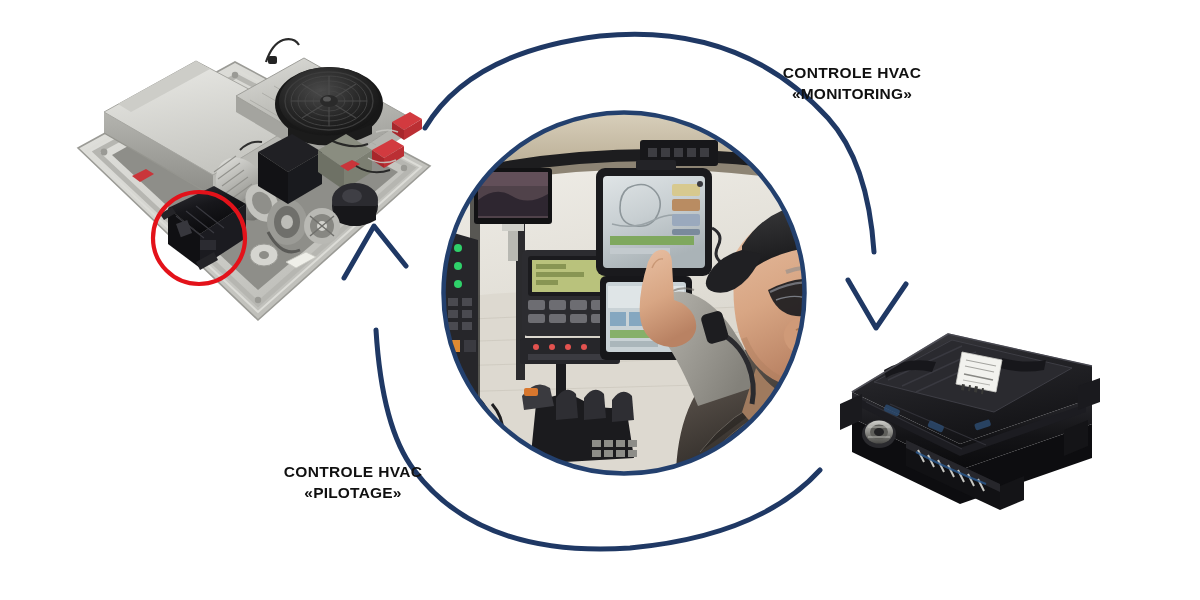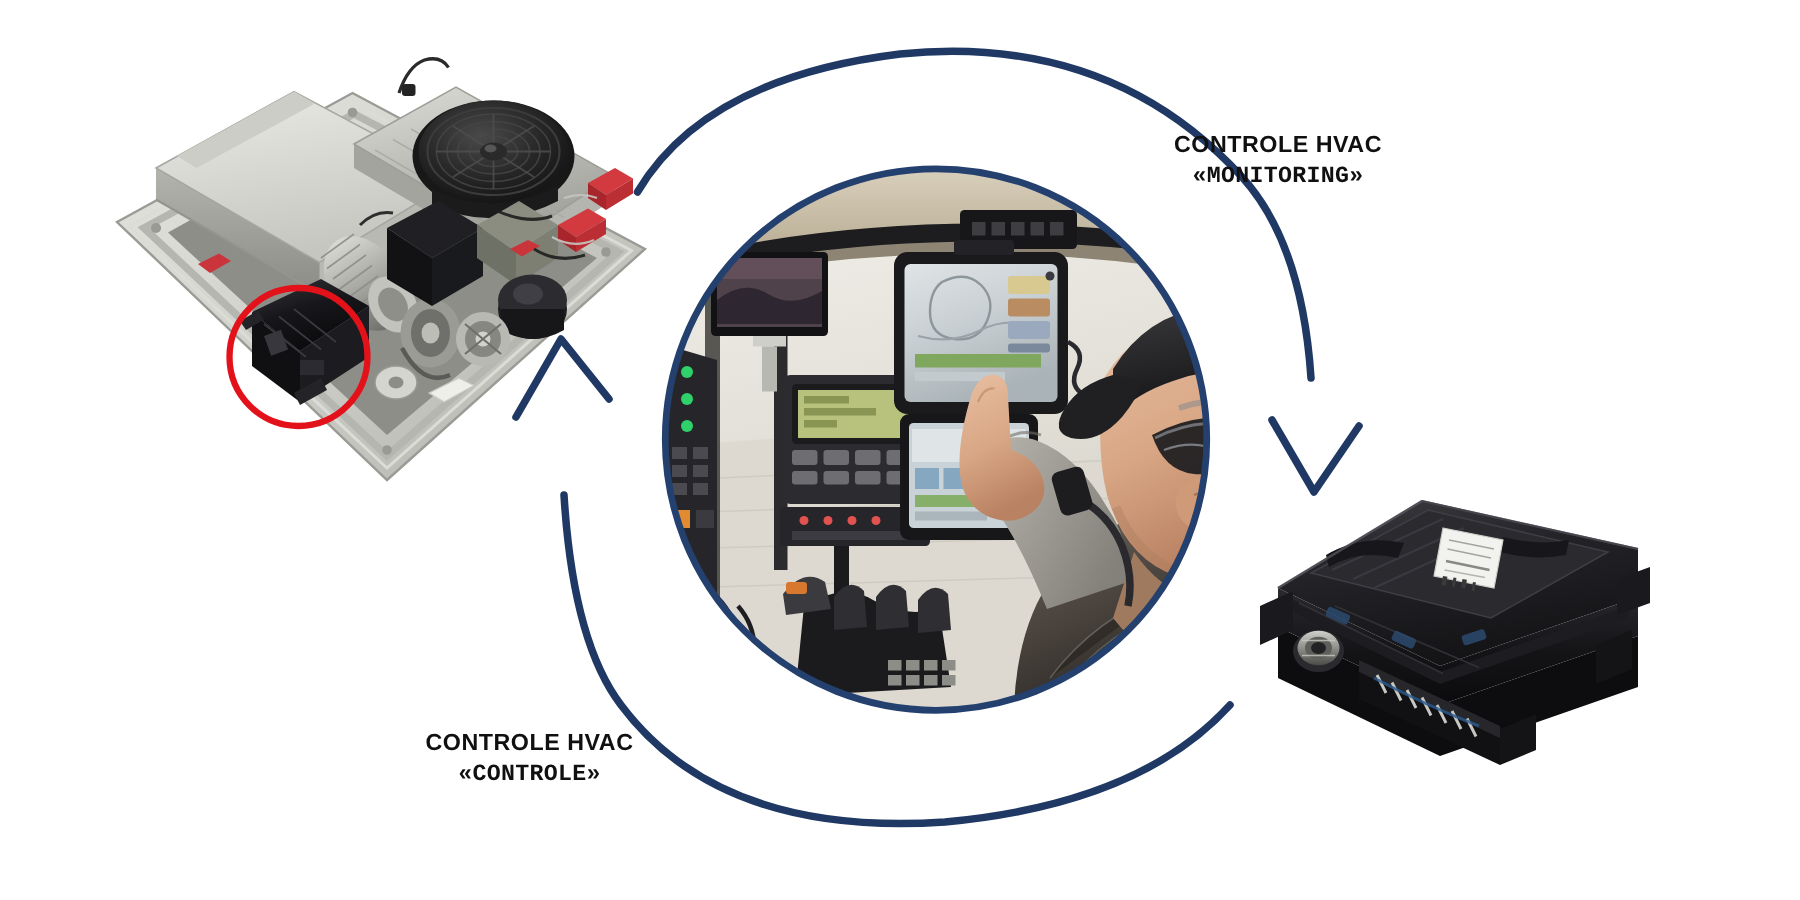--- a/index.html
+++ b/index.html
@@ -30,25 +30,24 @@
   .callout {
     position: absolute;
     text-align: center;
     font-family: "Liberation Sans", sans-serif;
     font-weight: bold;
     font-size: 15.5px;
     line-height: 1.38;
     letter-spacing: 0.35px;
     color: #101010;
     white-space: nowrap;
-    margin-top: 24px;
   }
   #label-monitoring { left: 757px; top: 62px; width: 190px; }
   #label-driving    { left: 258px; top: 461px; width: 190px; }
-  .callout .l2 { letter-spacing: 0.2px; font-family: Liberation Mono, monospace; }
+  .callout .l2 { letter-spacing: 0.2px; }
 </style>
 </head>
 <body>
 
 <div id="stage">
 
   <svg class="layer" viewBox="0 0 1200 600" xmlns="http://www.w3.org/2000/svg">
     <defs>
 
       <linearGradient id="gMetalTop" x1="0" y1="0" x2="0.4" y2="1">
@@ -584,16 +583,16 @@
     <path d="M344 278 L374 226 L406 266" fill="none" stroke="#1F3864" stroke-width="5" stroke-linecap="round" stroke-linejoin="round"></path>
   </svg>
 
   <div class="callout" id="label-monitoring">
     <div class="l1">CONTROLE HVAC</div>
     <div class="l2">«MONITORING»</div>
   </div>
 
   <div class="callout" id="label-driving">
     <div class="l1">CONTROLE HVAC</div>
-    <div class="l2">«CONTROLE»</div>
+    <div class="l2">«PILOTAGE»</div>
   </div>
 
 </div>
 
 </body></html>

